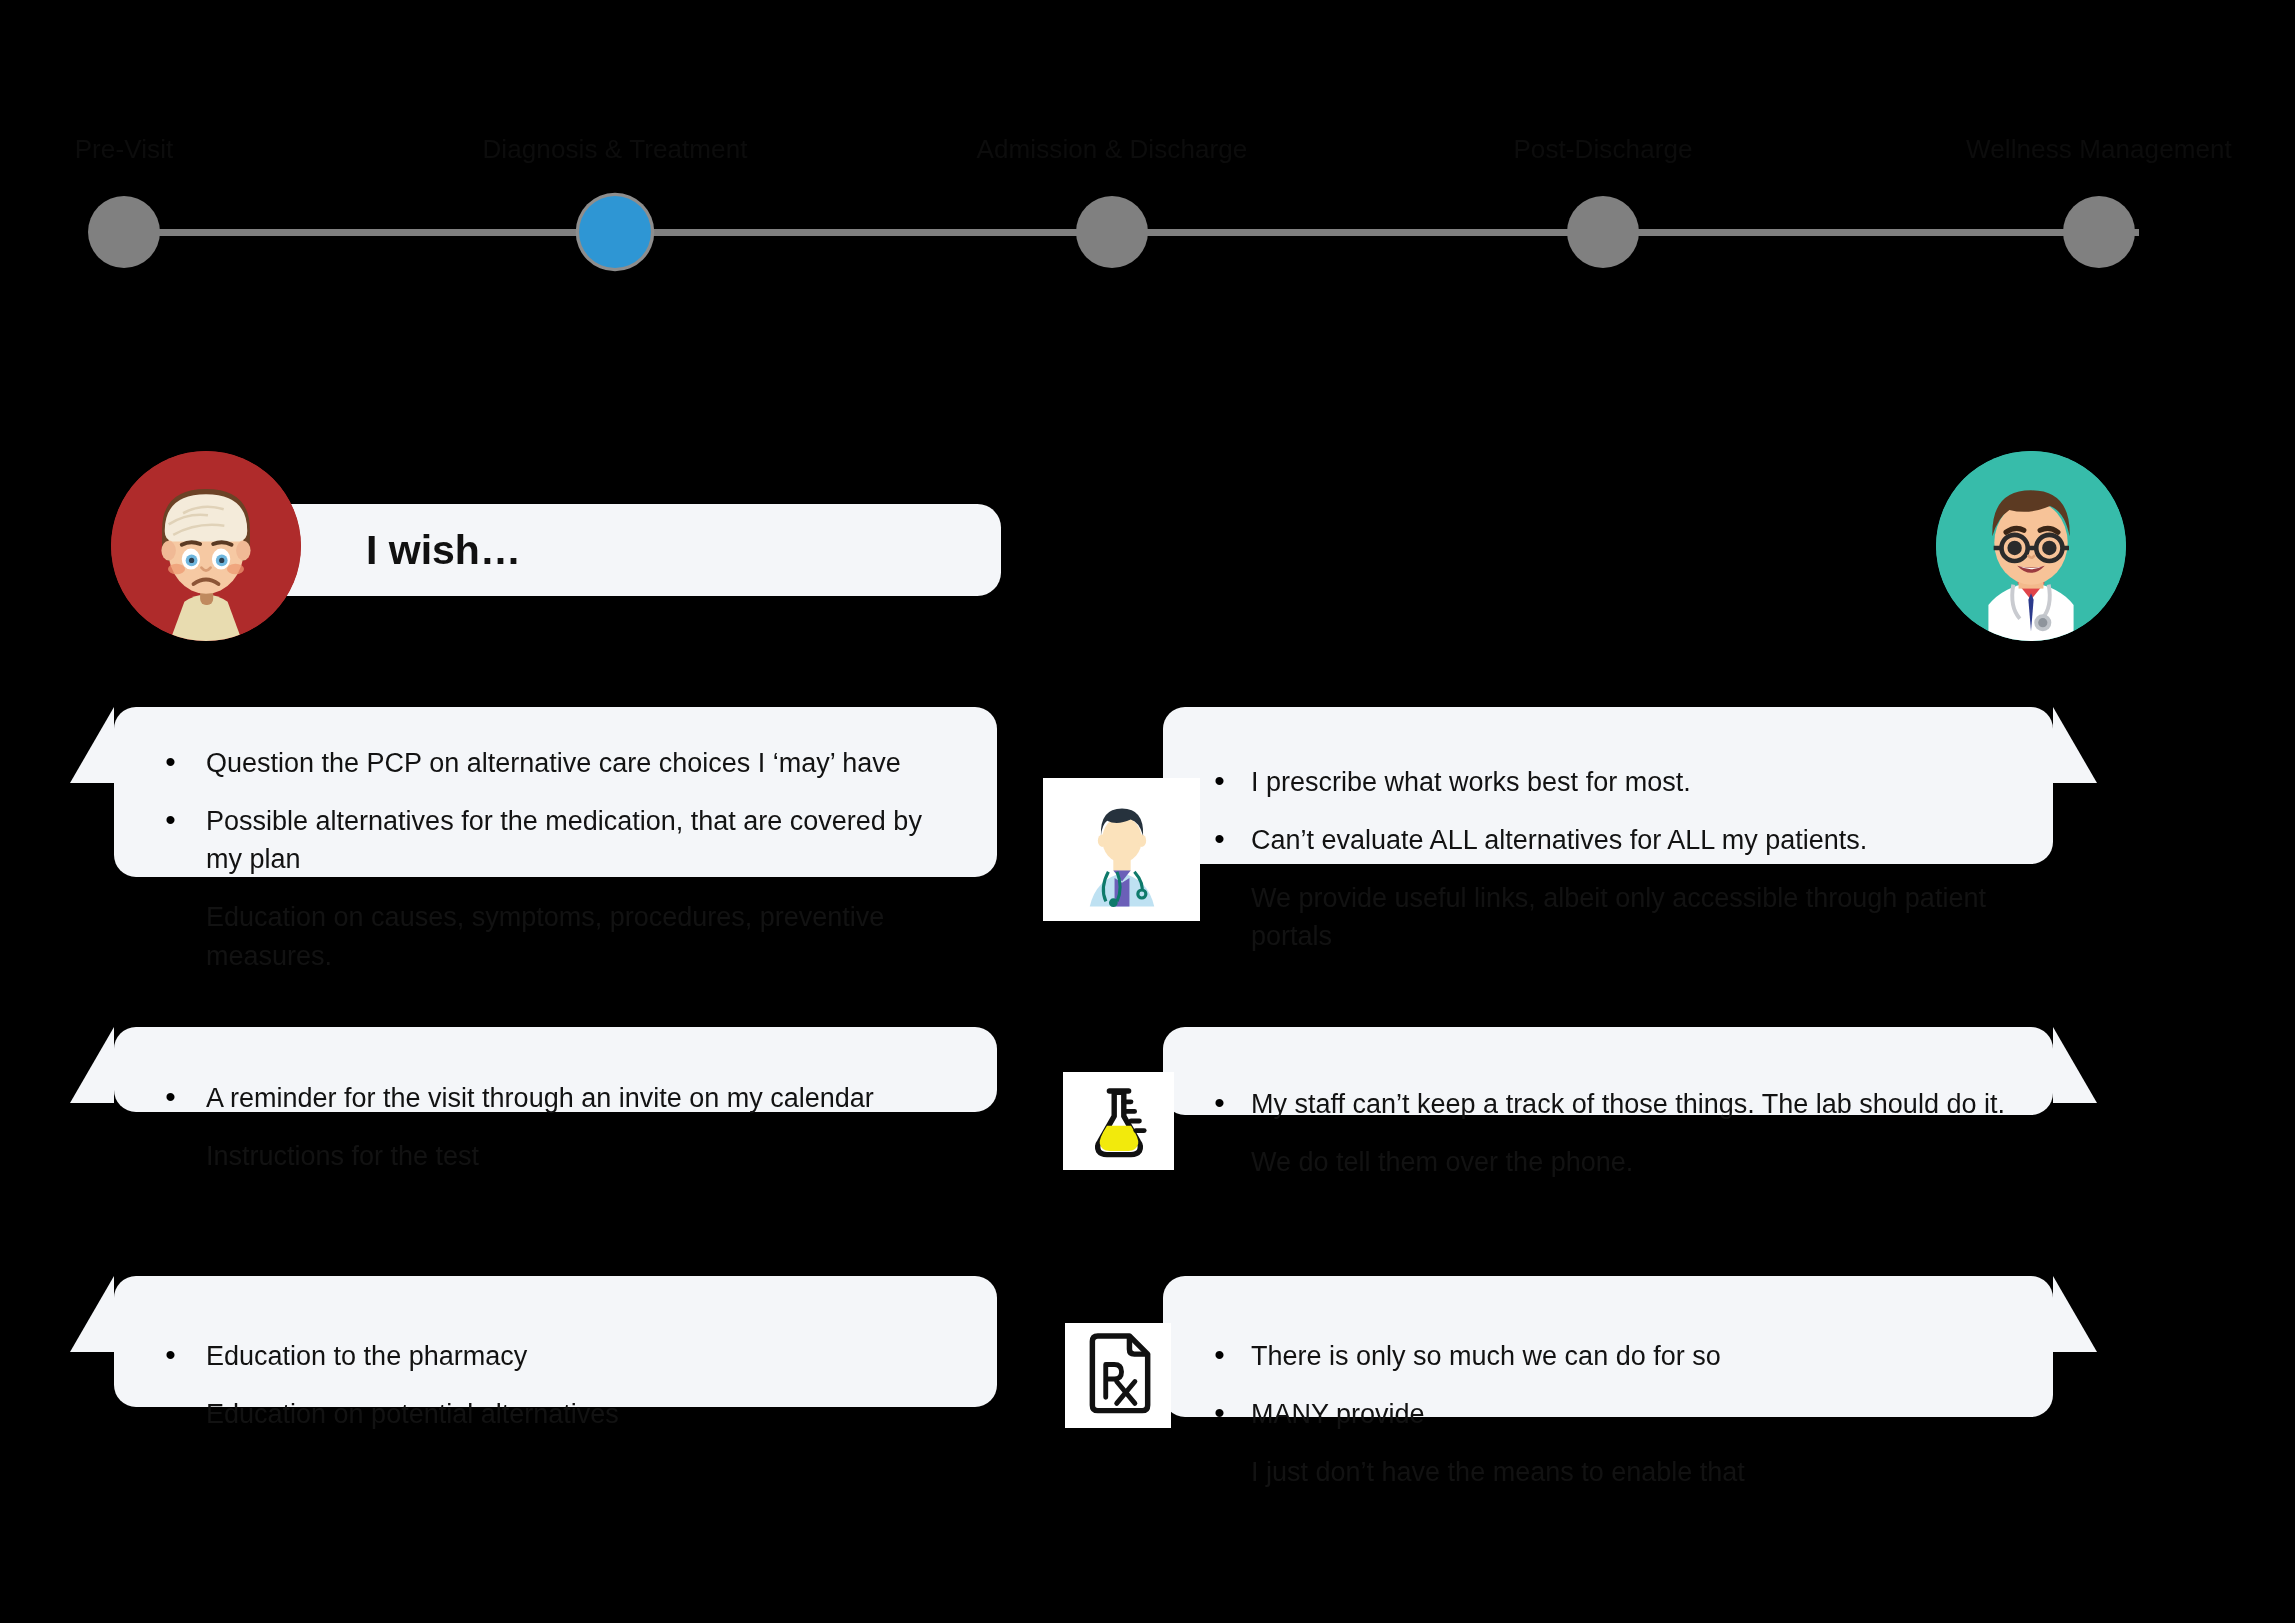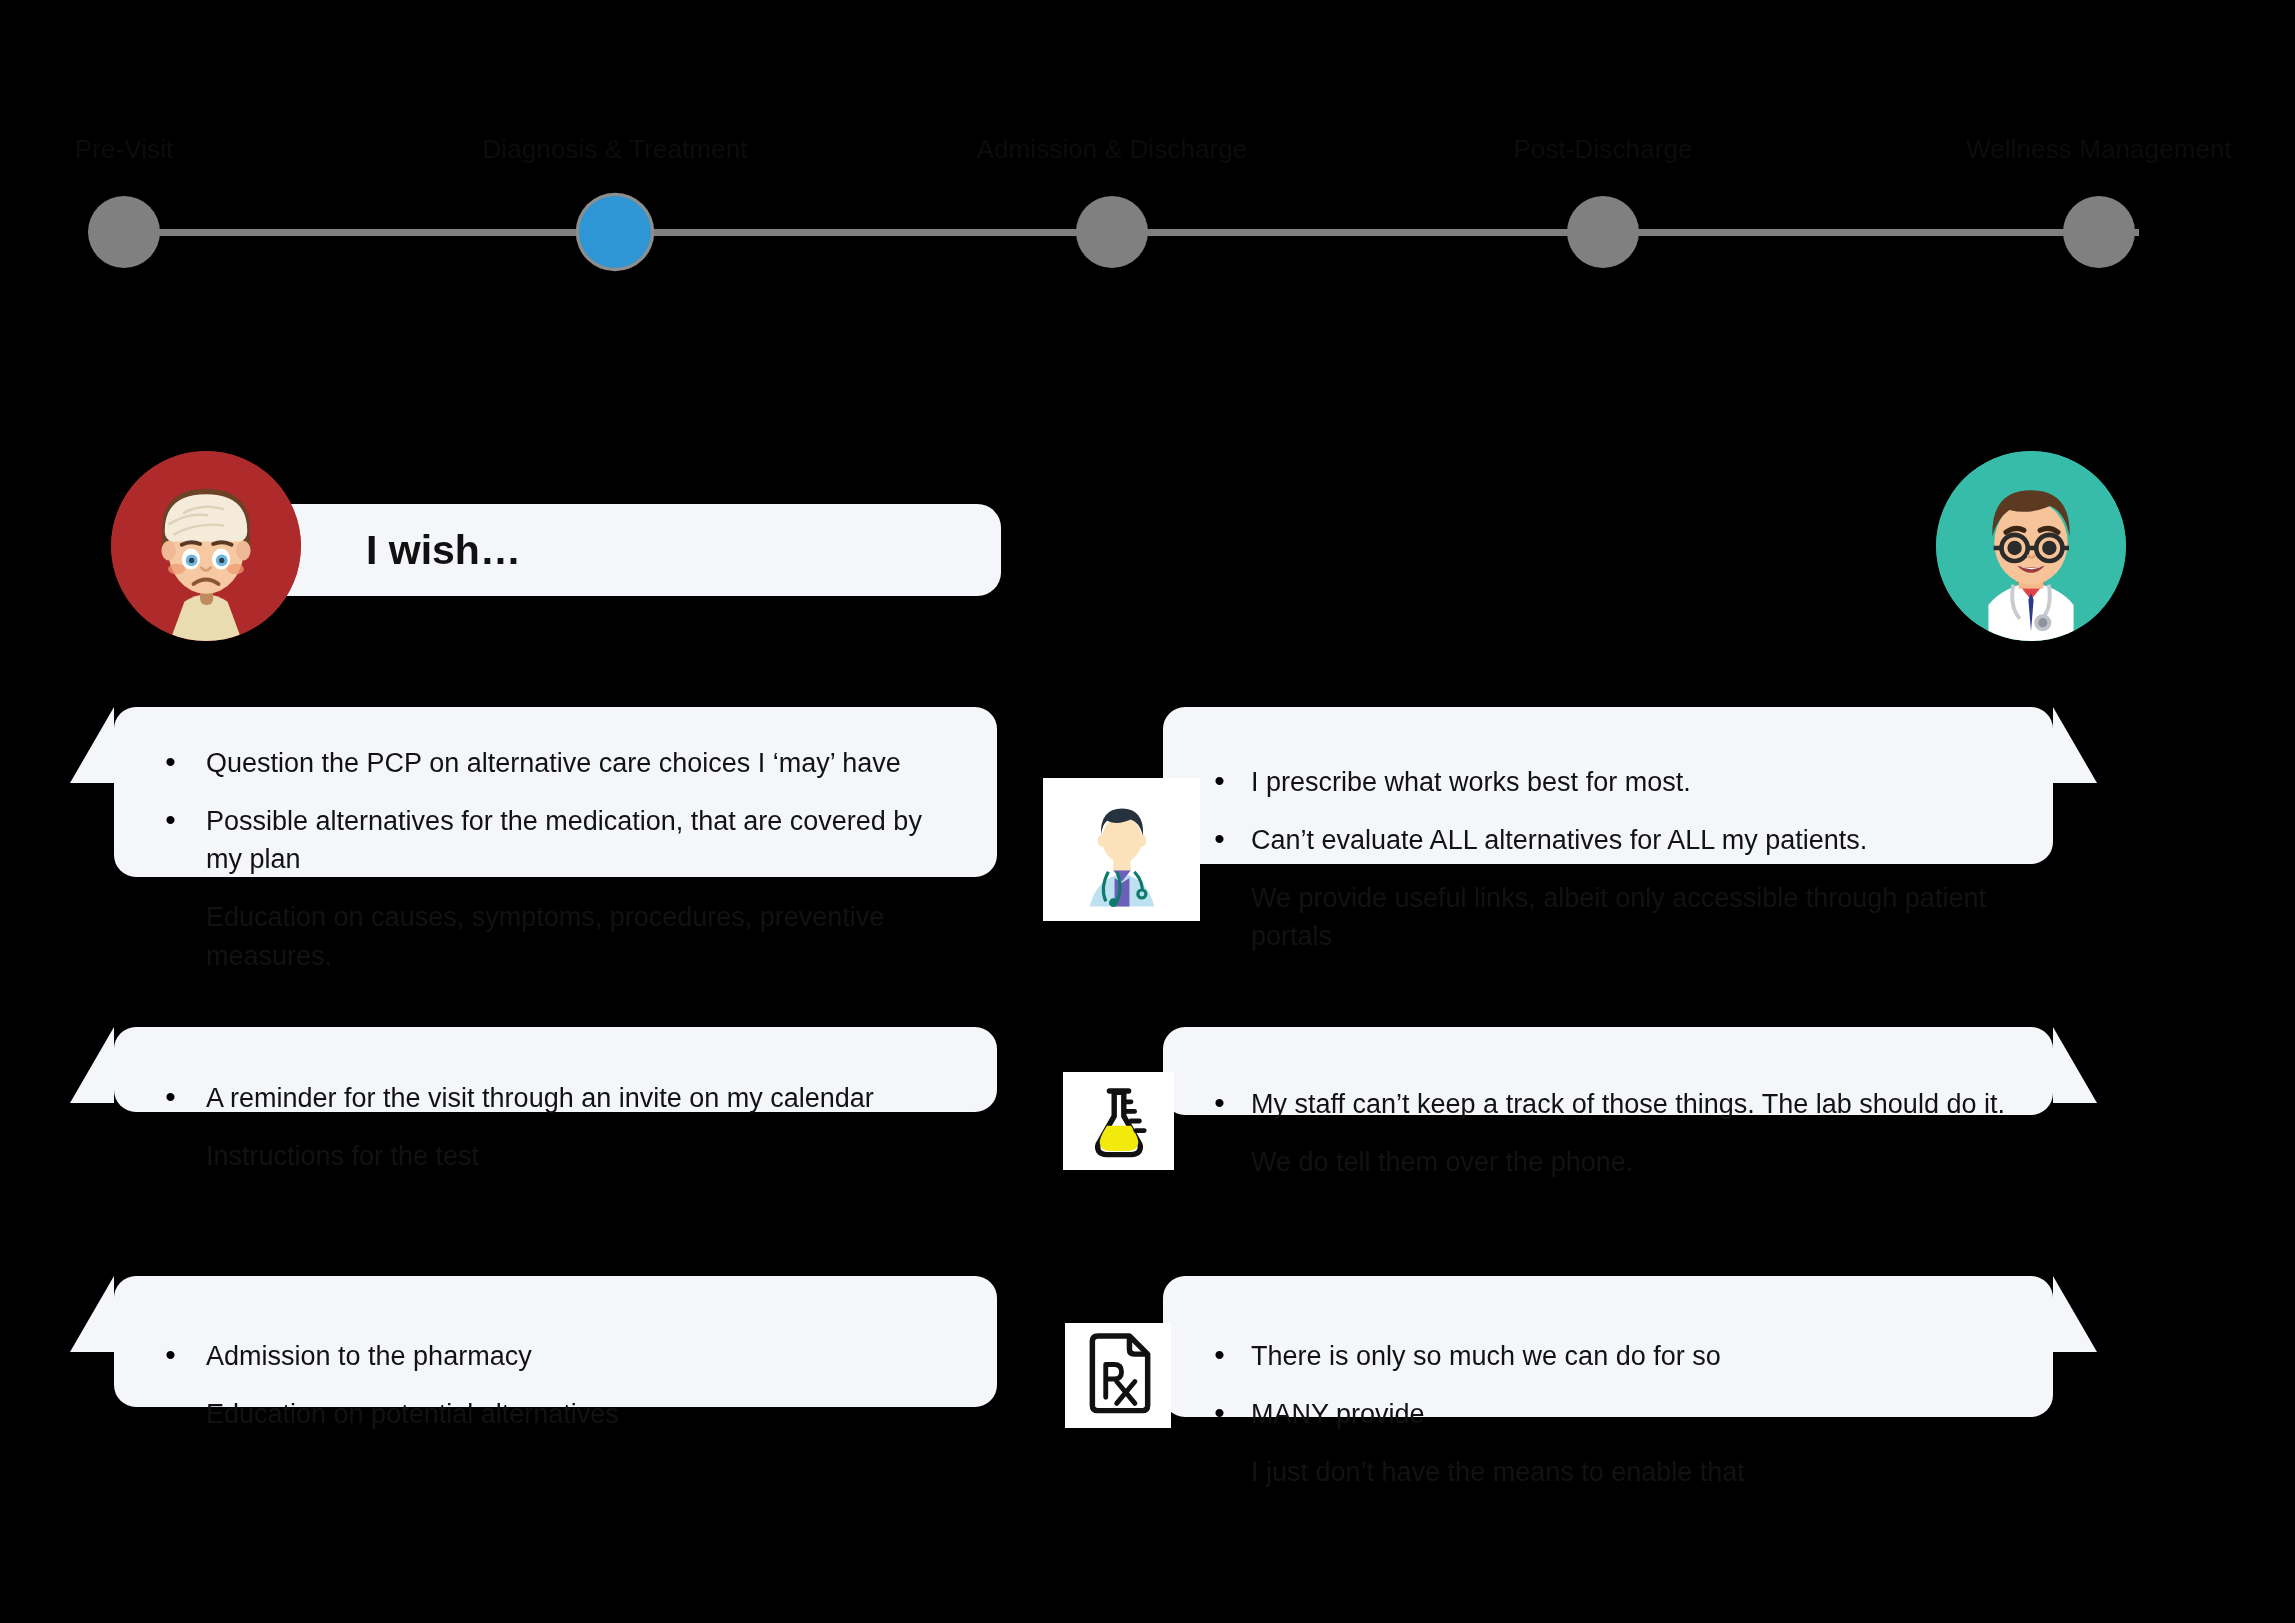--- a/index.html
+++ b/index.html
@@ -190,21 +190,21 @@
 
   <div class="card left" style="top:1027px; height:85px; padding-top:52px;">
     <ul class="bullets">
       <li>A reminder for the visit through an invite on my calendar</li>
       <li>Instructions for the test</li>
     </ul>
   </div>
 
   <div class="card left" style="top:1276px; height:131px; padding-top:61px;">
     <ul class="bullets">
-      <li>Admission to the pharmacy</li>
+      <li>Education to the pharmacy</li>
       <li>Education on potential alternatives</li>
     </ul>
   </div>
 
   <div class="card right" style="top:707px; height:157px; padding-top:56px;">
     <ul class="bullets">
       <li>I prescribe what works best for most.</li>
       <li>Can’t evaluate ALL alternatives for ALL my patients.</li>
       <li>We provide useful links, albeit only accessible through patient portals</li>
     </ul>

